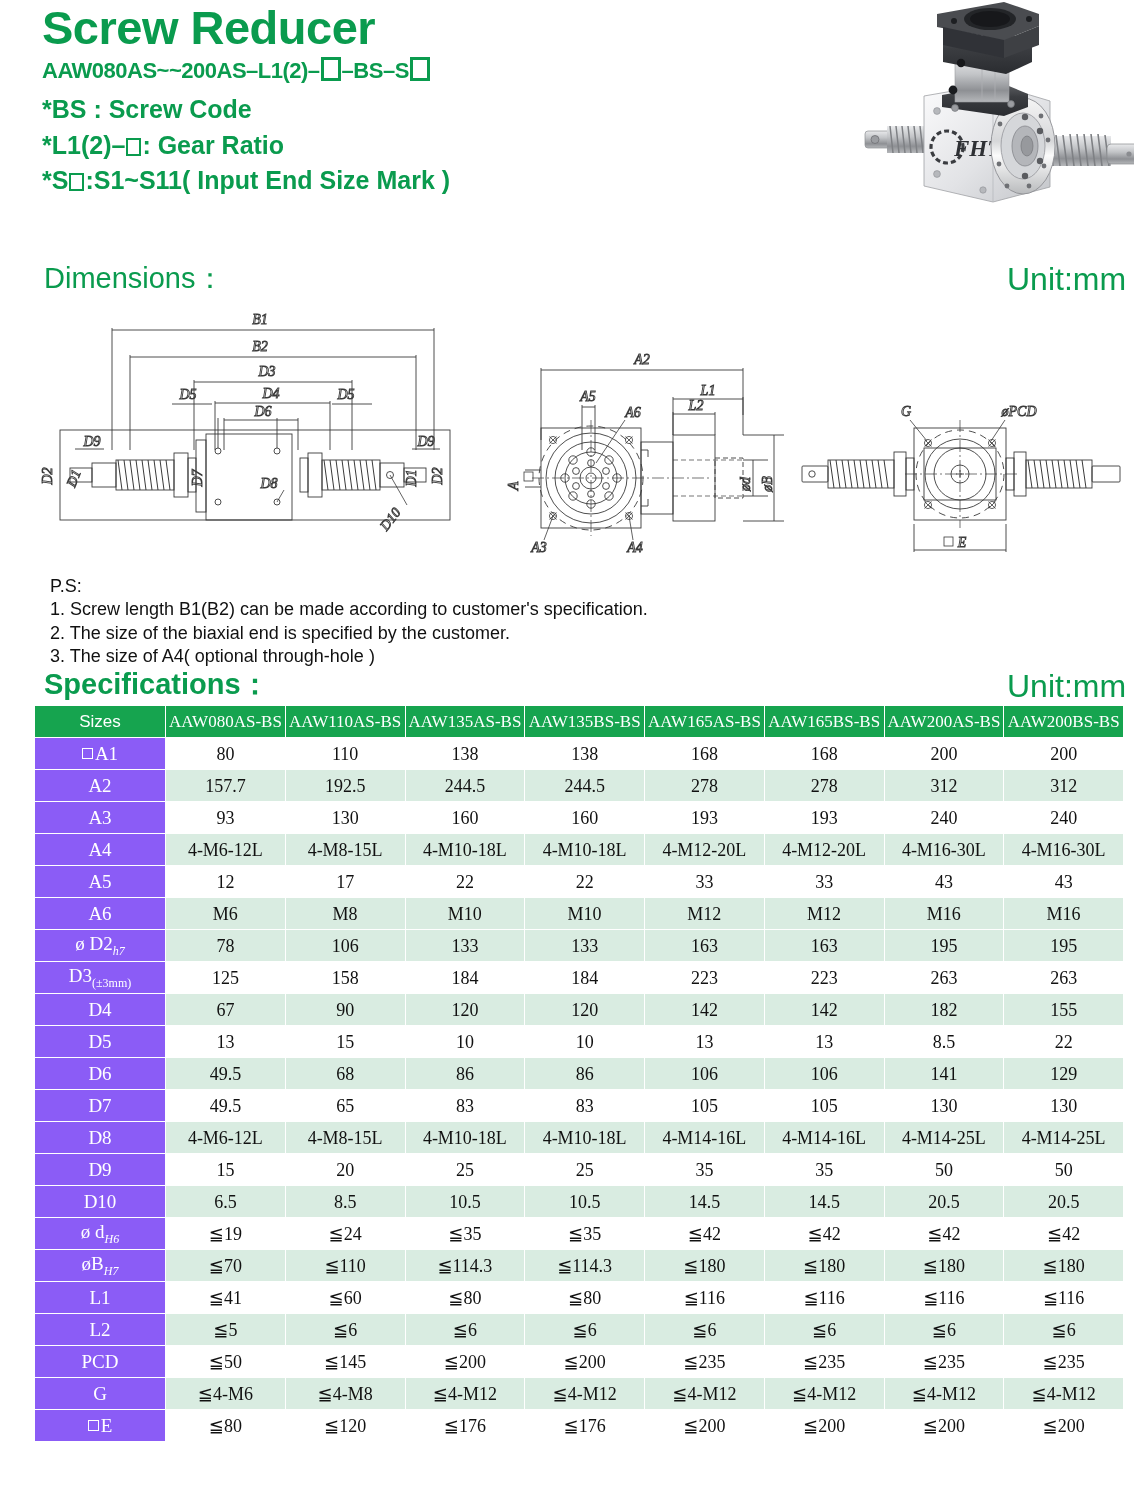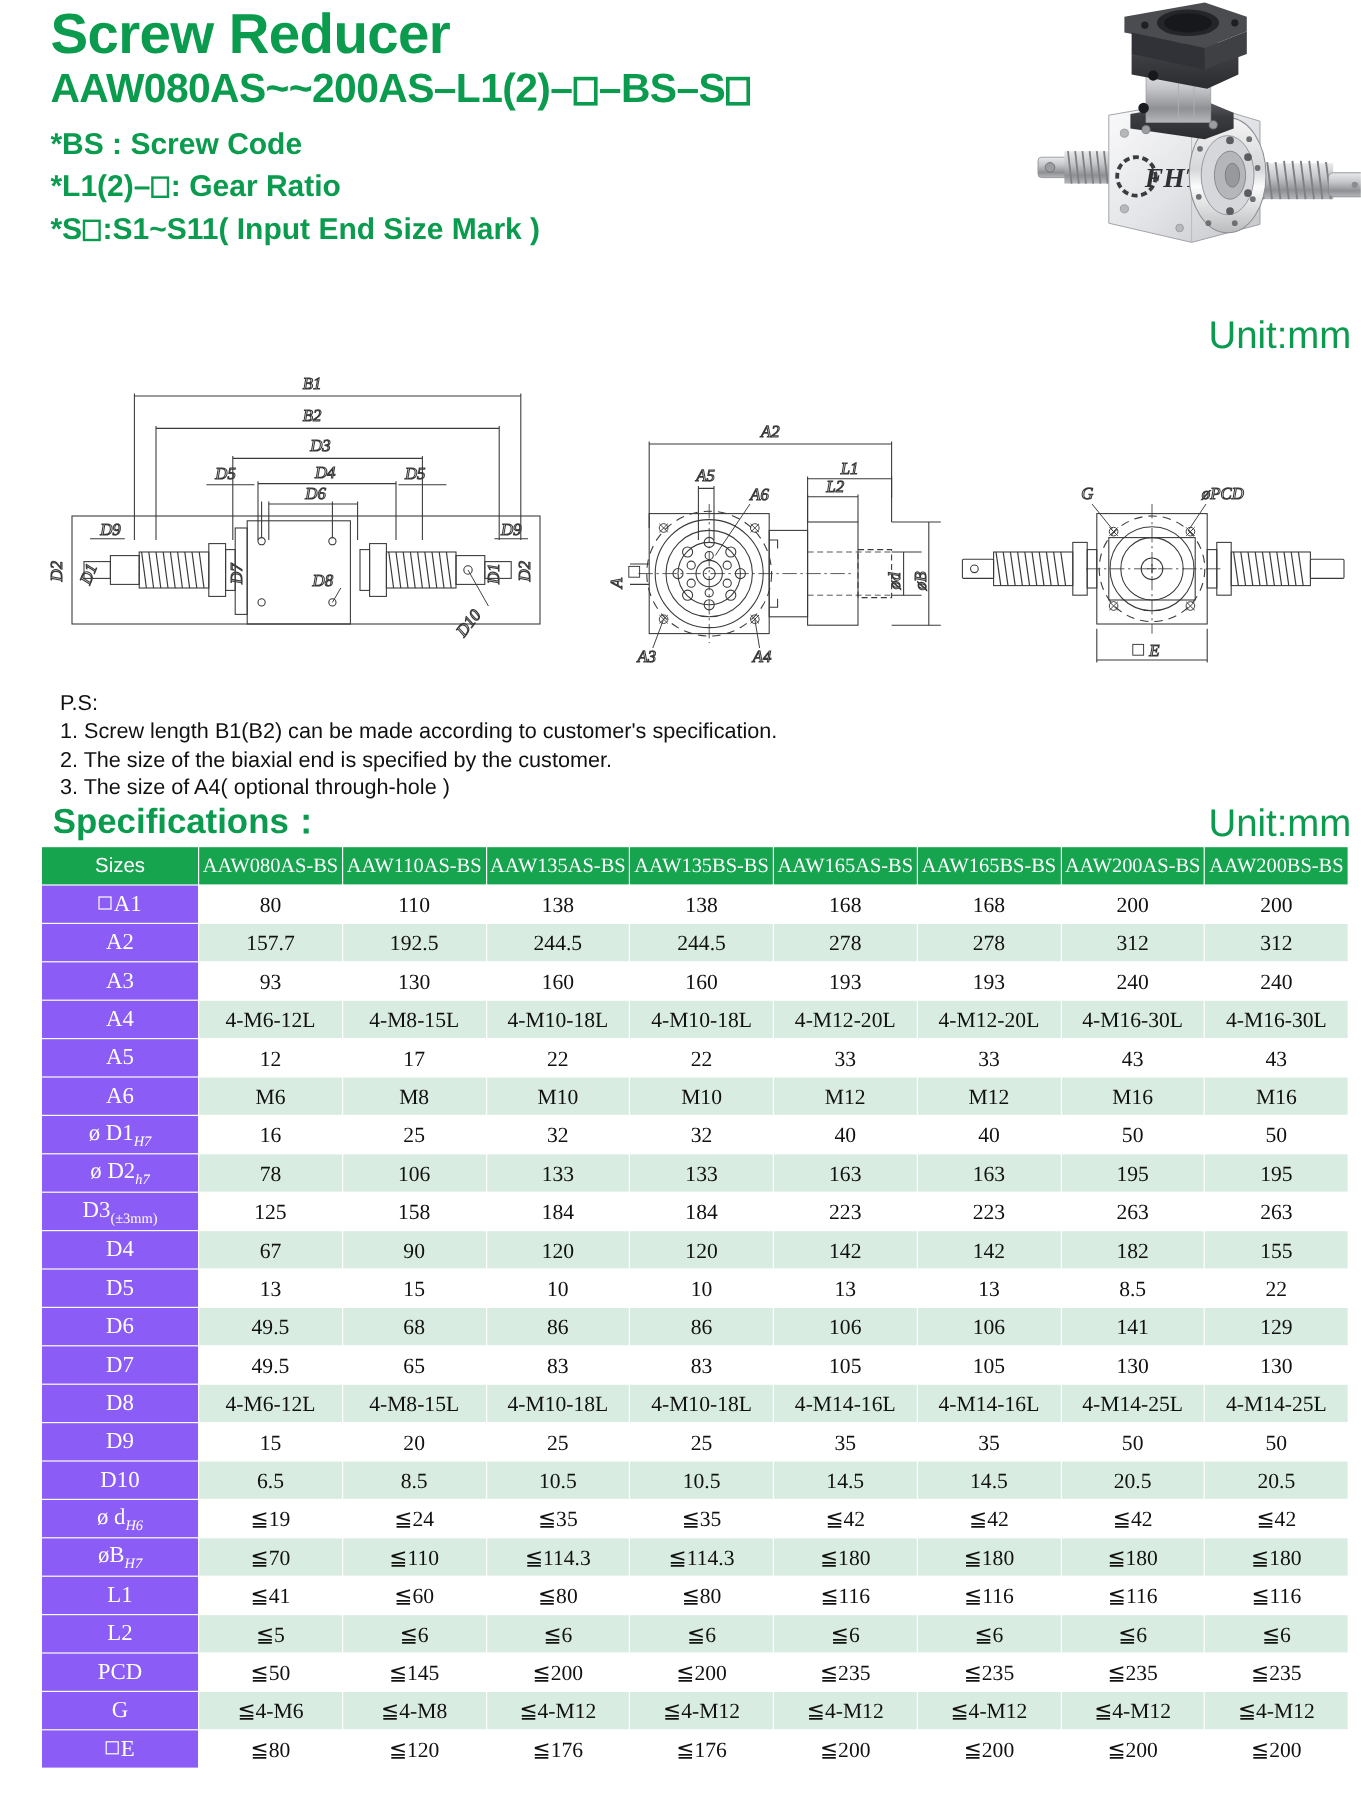--- a/index.html
+++ b/index.html
@@ -19,21 +19,21 @@
   .title-main {
     color:#0a9b4e;
     font-size:47px;
     font-weight:bold;
     line-height:1.0;
     letter-spacing:-0.5px;
     margin:0 0 6px 0;
   }
   .title-model {
     color:#0a9b4e;
-    font-size:34px;
+    font-size:22px;
     font-weight:bold;
     line-height:1.05;
     letter-spacing:-0.5px;
     margin:0 0 10px 0;
     white-space:nowrap;
   }
   .title-model .box {
     display:inline-block;
     width:20px; height:24px;
     border:3px solid #0a9b4e;
@@ -251,20 +251,21 @@
         <circle cx="97" cy="21" r="3" fill="#1d1f22"></circle>
         <circle cx="172" cy="19" r="3" fill="#1d1f22"></circle>
         <circle cx="104" cy="63" r="4.2" fill="#17181b"></circle>
         <circle cx="96" cy="90" r="4.4" fill="#1a1c1f"></circle>
         <circle cx="98" cy="108" r="3.4" fill="#9b9da1" stroke="#76787c" stroke-width="0.7"></circle>
         <circle cx="154" cy="104" r="3.4" fill="#9b9da1" stroke="#76787c" stroke-width="0.7"></circle>
       </g>
     </svg>
   </div>
 
+  <div class="sec-title" id="dimensions-title">Dimensions：</div>
   <div class="unit-label" id="unit-dim">Unit:mm</div>
   <div class="sec-title" id="specs-title">Specifications：</div>
   <div class="unit-label" id="unit-spec">Unit:mm</div>
 
   <div class="drawings">
     <svg class="drawing-svg" width="1134" height="270" viewBox="0 0 1134 270" stroke="#3a3a3a" fill="none" stroke-width="0.9" font-family="'Liberation Serif', serif" font-style="italic" font-size="14">
 
       <g>
 
         <path d="M100 28 L100 150 M422 28 L422 150"></path>
@@ -566,31 +567,20 @@
           <th class="rowlabel">A6</th>
           <td>M6</td>
           <td>M8</td>
           <td>M10</td>
           <td>M10</td>
           <td>M12</td>
           <td>M12</td>
           <td>M16</td>
           <td>M16</td>
         </tr>
-        <tr>
-          <th class="rowlabel">ø D1<span class="sub">H7</span></th>
-          <td>16</td>
-          <td>25</td>
-          <td>32</td>
-          <td>32</td>
-          <td>40</td>
-          <td>40</td>
-          <td>50</td>
-          <td>50</td>
-        </tr>
         <tr class="alt">
           <th class="rowlabel">ø D2<span class="sub">h7</span></th>
           <td>78</td>
           <td>106</td>
           <td>133</td>
           <td>133</td>
           <td>163</td>
           <td>163</td>
           <td>195</td>
           <td>195</td>

